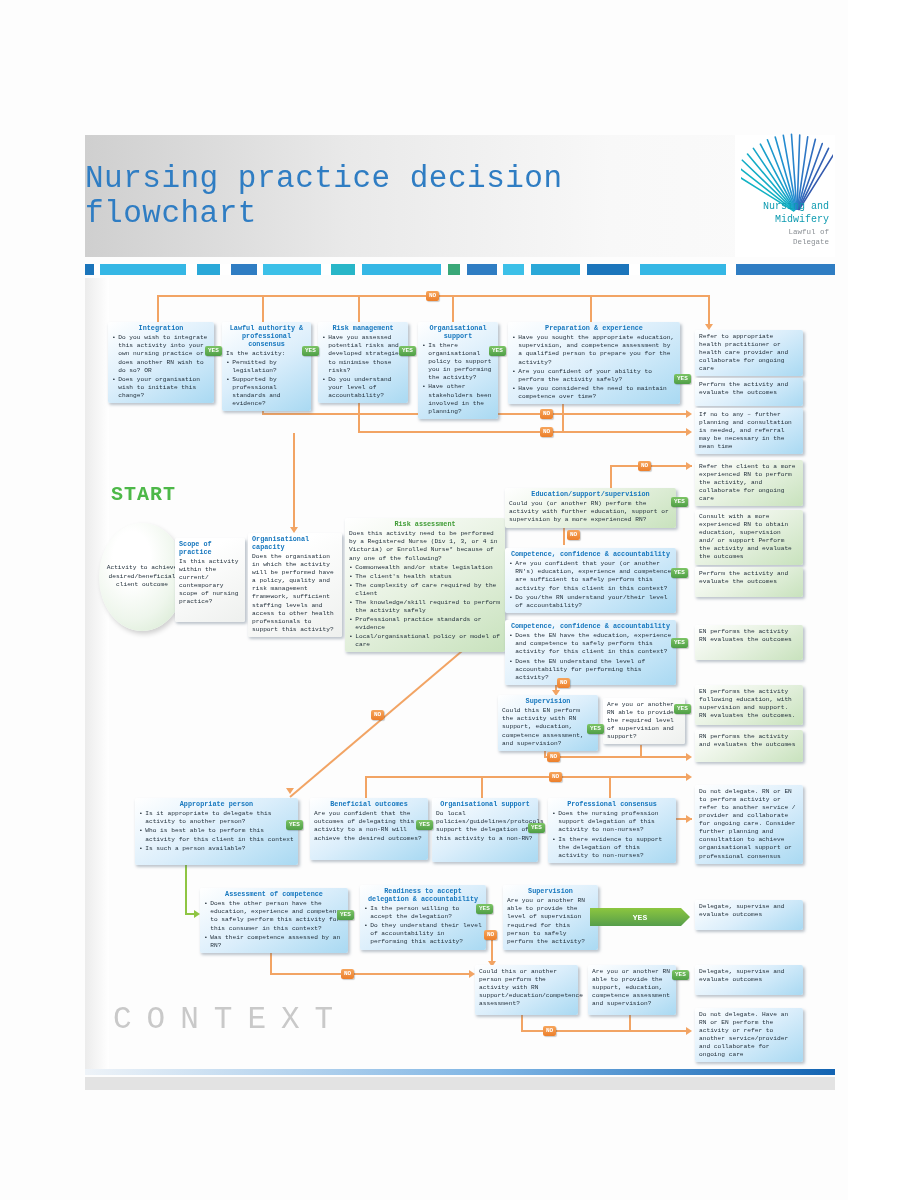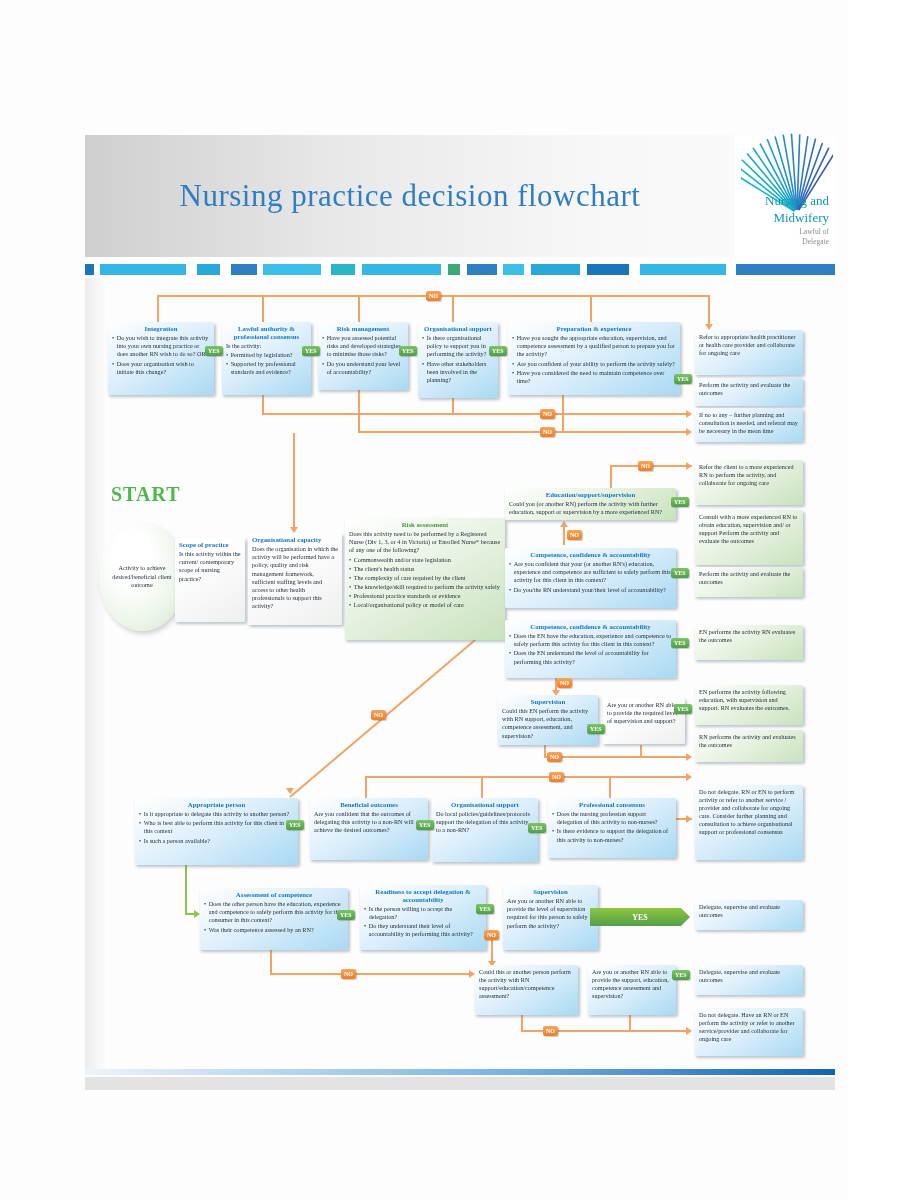--- a/index.html
+++ b/index.html
@@ -1,26 +1,26 @@
 <!DOCTYPE html>
 <html><head>
 <meta charset="utf-8">
 <style>
   html,body{margin:0;padding:0;background:#ffffff;}
   #page{position:relative;width:848px;height:1200px;background:#fdfdfd;overflow:hidden;
-        font-family:Liberation Serif, serif;}
+        font-family:Liberation Mono, monospace;}
   
   #hdr{position:absolute;left:85px;top:135px;width:750px;height:122px;
        background:linear-gradient(90deg,#cfcfcf 0%,#e9e9e9 35%,#f8f8f8 70%,#fbfbfb 100%);}
   #hdr-title{position:absolute;left:0;top:0;width:650px;height:122px;display:flex;
        align-items:center;justify-content:center;color:#2f7dc3;font-size:31px;font-weight:400;letter-spacing:.5px;}
   #logo-panel{position:absolute;right:0;top:0;width:100px;height:122px;background:#ffffff;}
   #logo-fan{position:absolute;right:2px;top:-2px;}
   #logo-text{position:absolute;right:6px;bottom:10px;text-align:right;line-height:1.35;}
-  .lg1{color:#0e9bb0;font-size:13px;}
+  .lg1{color:#0e9bb0;font-size:10px;}
   .lg2{color:#8a8f94;font-size:7.5px;}
   
   #stripe{position:absolute;left:85px;top:264px;width:750px;height:11px;background:
     linear-gradient(90deg,
      #1b75bb 0,#1b75bb 1.2%,#fff 1.2%,#fff 2%,
      #35b7e5 2%,#35b7e5 13.5%,#fff 13.5%,#fff 15%,
      #2aa8d8 15%,#2aa8d8 18%,#fff 18%,#fff 19.5%,
      #2f7dc3 19.5%,#2f7dc3 23%,#fff 23%,#fff 23.8%,
      #3cc0e8 23.8%,#3cc0e8 31.5%,#fff 31.5%,#fff 32.8%,
      #28b6c8 32.8%,#28b6c8 36%,#fff 36%,#fff 37%,
@@ -106,20 +106,21 @@
         <div class="lg2">Lawful of</div>
         <div class="lg2">Delegate</div>
       </div>
     </div>
   </div>
 
   <div id="stripe"></div>
   <div id="leftshade"></div>
 
   <div id="fc">
+    <div id="context-lbl">CONTEXT</div>
 
     <i class="ln lh" style="left:72px;top:15px;width:553px"></i>
     <i class="ln lv" style="left:72px;top:15px;height:27px"></i>
     <i class="ln lv" style="left:177px;top:15px;height:27px"></i>
     <i class="ln lv" style="left:273px;top:15px;height:27px"></i>
     <i class="ln lv" style="left:367px;top:15px;height:27px"></i>
     <i class="ln lv" style="left:505px;top:15px;height:27px"></i>
     <i class="ln lv" style="left:623px;top:15px;height:29px"></i>
     <i class="ar d" style="left:620px;top:44px"></i>
 

